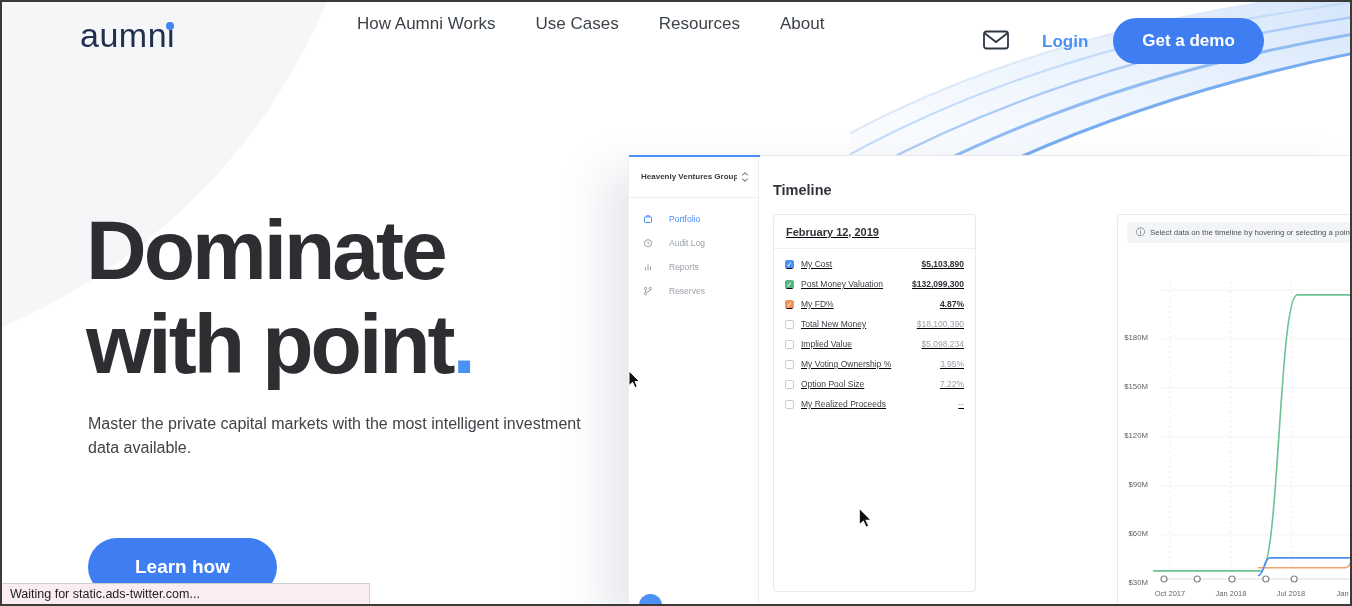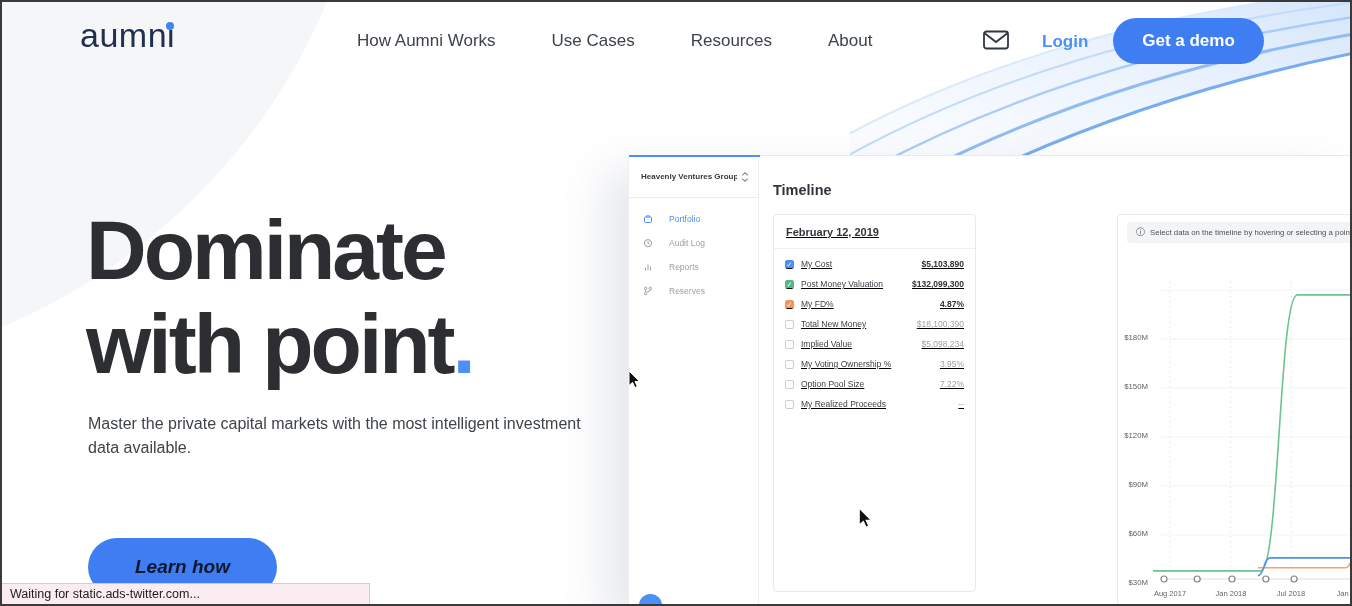--- a/index.html
+++ b/index.html
@@ -12,37 +12,37 @@
   .circle-decor { position:absolute; left:-845px; top:-845px; width:1220px; height:1220px;
                   border-radius:50%; background:#f5f6f7; }
   .waves { position:absolute; left:850px; top:0; width:502px; height:170px; }
 
   
   .header { position:absolute; left:0; top:0; right:0; height:85px; z-index:20; }
   .logo { position:absolute; left:80px; top:18px; font-size:34px; font-weight:400;
           color:#222f4e; letter-spacing:.5px; line-height:1; }
   .logo-dot-mask { position:absolute; top:2px; right:-1px; width:11px; height:10px; background:#f5f6f7; }
   .logo-dot { position:absolute; top:4px; right:1px; width:8px; height:8px; border-radius:50%; background:#3f86f4; }
-  .nav { position:absolute; left:357px; top:31px; display:flex; gap:56px; }
+  .nav { position:absolute; left:357px; top:14px; display:flex; gap:40px; }
   .nav-item { font-size:17px; color:#3c434b; }
   .mail-btn { position:absolute; left:983px; top:30px; width:28px; height:22px; display:flex; }
   .login { position:absolute; left:1042px; top:32px; font-size:17px; font-weight:600; color:#4a90f5; }
   .cta-btn { position:absolute; left:1113px; top:18px; width:151px; height:46px; border-radius:24px;
              background:#3e7ef2; color:#fff; font-size:17px; font-weight:700;
              display:flex; align-items:center; justify-content:center; }
 
   
   .hero-title { position:absolute; left:86px; top:203px; font-size:84px; font-weight:800;
                 letter-spacing:-3px; line-height:1.12; color:#2c2e31; z-index:5; white-space:nowrap; }
   .hero-title .accent { color:#4a90f5; }
   .hero-sub { position:absolute; left:88px; top:412px; width:512px; font-size:16px;
               line-height:1.5; color:#3f4449; z-index:5; }
   .hero-cta { position:absolute; left:88px; top:538px; width:189px; height:58px; border-radius:29px;
-              background:#3e7ef2; color:#0f172a; font-size:19px; font-weight:700;
-              display:flex; align-items:center; justify-content:center; z-index:5;font-style:italic; }
+              background:#3e7ef2; color:#ffffff; font-size:19px; font-weight:700;
+              display:flex; align-items:center; justify-content:center; z-index:5; }
 
   
   .app { position:absolute; left:628px; top:155px; width:724px; height:451px; background:#fff;
          border-top:1px solid #e7e9ec; border-left:1px solid #eceef0; border-radius:4px 0 0 0;
          box-shadow:-24px 16px 44px rgba(100,115,140,.16); z-index:10; }
   .sidebar-accent { position:absolute; left:0; top:-1px; width:131px; height:2px; background:#4a90f5; z-index:3; }
   .sidebar { position:absolute; left:0; top:0; width:130px; height:100%; border-right:1px solid #ededef; background:#fff; }
   .fund-selector { height:42px; border-bottom:1px solid #ededef; display:flex; align-items:center;
                    padding:0 9px 0 12px; gap:4px; cursor:pointer; }
   .fund-name { font-size:8px; font-weight:600; color:#363b41; white-space:nowrap; overflow:hidden; flex:1; }
@@ -258,21 +258,21 @@
             <circle cx="44.2" cy="324" r="3" fill="#ffffff" stroke="#7f868d" stroke-width="1.2"></circle>
             <circle cx="79.0" cy="324" r="3" fill="#ffffff" stroke="#7f868d" stroke-width="1.2"></circle>
             <circle cx="112.9" cy="324" r="3" fill="#ffffff" stroke="#7f868d" stroke-width="1.2"></circle>
             <circle cx="141.1" cy="324" r="3" fill="#ffffff" stroke="#7f868d" stroke-width="1.2"></circle>
             <circle cx="206.8" cy="324" r="3" fill="#ffffff" stroke="#7f868d" stroke-width="1.2"></circle>
             <circle cx="238.0" cy="324" r="3" fill="#ffffff" stroke="#7f868d" stroke-width="1.2"></circle>
             <circle cx="266.9" cy="324" r="3" fill="#ffffff" stroke="#7f868d" stroke-width="1.2"></circle>
             <circle cx="318.1" cy="324" r="3" fill="#ffffff" stroke="#7f868d" stroke-width="1.2"></circle>
           </svg>
 
-        <span class="xlab" style="left:27px">Aug 2017</span>
+        <span class="xlab" style="left:27px">Oct 2017</span>
         <span class="xlab" style="left:88px">Jan 2018</span>
         <span class="xlab" style="left:148px">Jul 2018</span>
         <span class="xlab" style="left:209px">Jan 2019</span>
 
       </div>
     </main>
   </section>
 
   <div class="status-bar">
     <span>Waiting for static.ads-twitter.com...</span>

